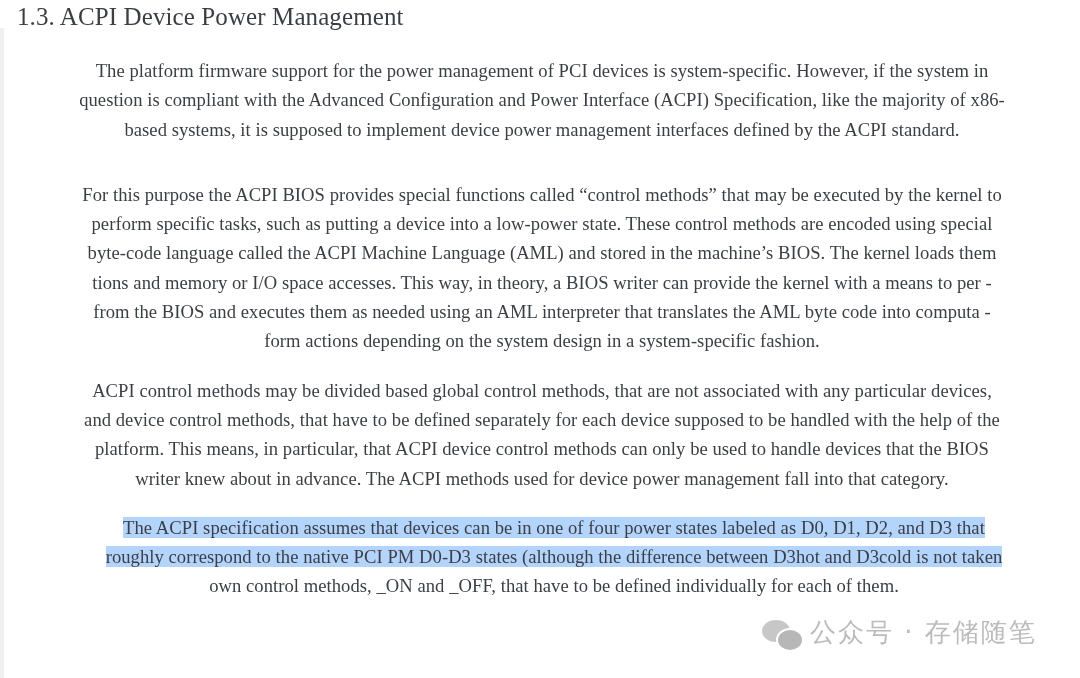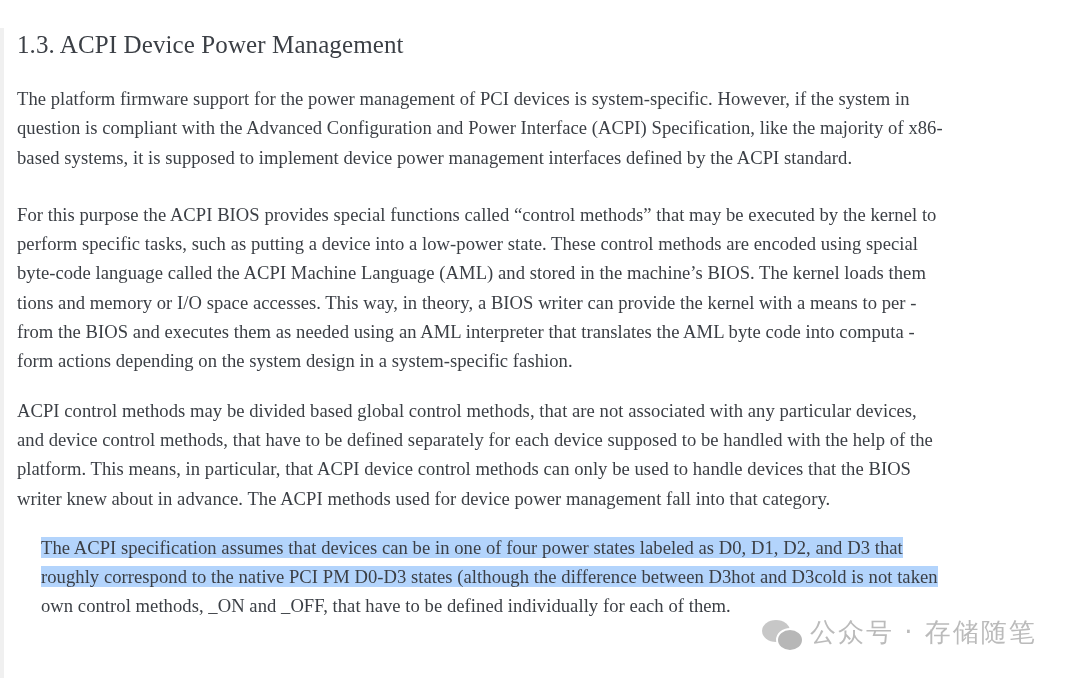--- a/index.html
+++ b/index.html
@@ -11,32 +11,32 @@
     position: relative;
   }
   .left-rule {
     position: absolute; left: 0; top: 28px; bottom: 0; width: 4px;
     background: #f0f0f0;
   }
   .content {
     position: absolute; left: 17px; top: 0; width: 1050px;
   }
   h2 {
-    margin: 0; padding-top: 28px;
+    margin: 0; padding-top: 0;
     font-weight: normal; font-size: 25px; line-height: 34px;
     color: #3b3f45; letter-spacing: 0.1px;
   }
   p {
     margin: 0; font-size: 18.6px; line-height: 29.3px; letter-spacing: 0.05px;
   }
   p.p1 { margin-top: 22px; }
-  p.p2 { margin-top: 28px; }
+  p.p2 { margin-top: 36px; }
   p.p3 { margin-top: 20px; }
   p.p4 { margin-top: 20px; margin-left: 24px; }
-  .line { display: block; white-space: nowrap; }
+  .line { display: block; white-space: nowrap; text-align: center; }
   .hl { background: #b3d4fc; }
   .watermark {
     position: absolute; left: 762px; top: 614px; height: 36px;
     display: flex; align-items: flex-end; gap: 6px;
     color: #b4b4b4; font-family: "DejaVu Sans", sans-serif; font-size: 26px;
     letter-spacing: 2px; opacity: 0.9;
   }
   .wm-icon { width: 42px; height: 32px; position: relative; }
   .wm-icon .b1 { position: absolute; left: 0; top: 2px; width: 28px; height: 22px; border-radius: 50%; background: #c2c2c2; }
   .wm-icon .b2 { position: absolute; left: 14px; top: 10px; width: 24px; height: 20px; border-radius: 50%; background: #b0b0b0; border: 2px solid #fff; }

